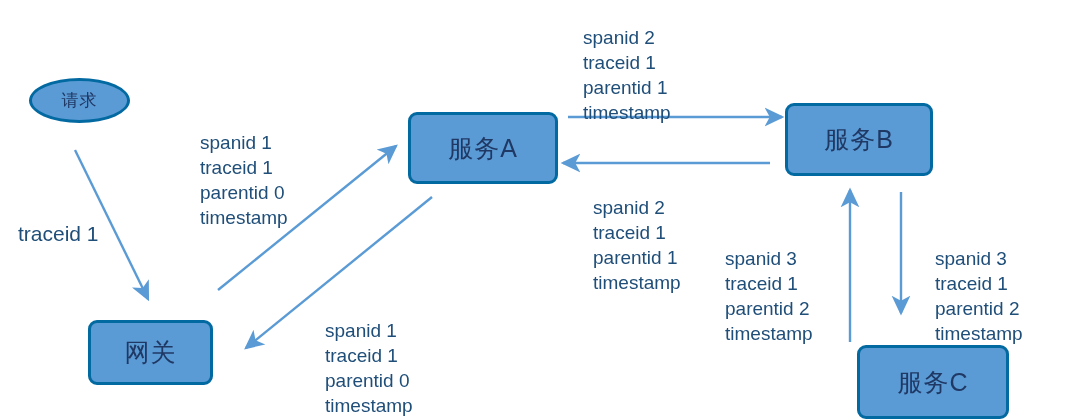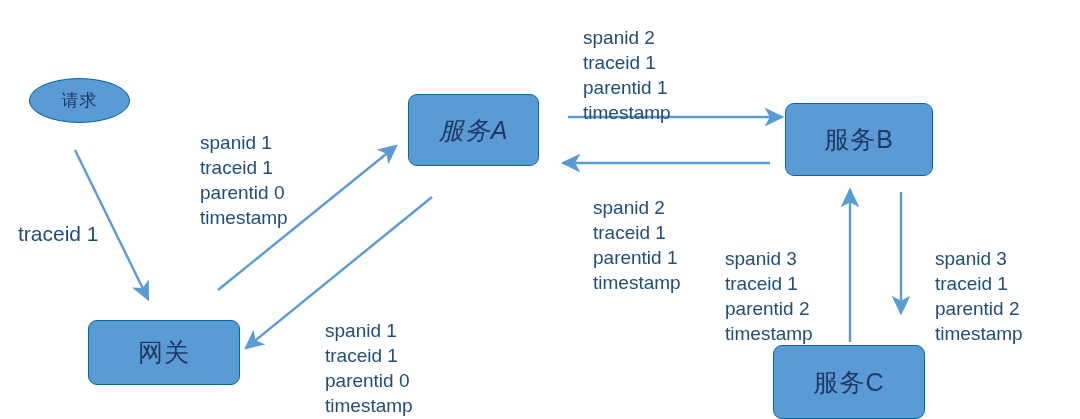--- a/index.html
+++ b/index.html
@@ -7,21 +7,21 @@
     position:relative;
     width:1080px;height:419px;
     background:#ffffff;
     font-family:"Liberation Sans","DejaVu Sans",sans-serif;
     overflow:hidden;
   }
   #svglayer{position:absolute;left:0;top:0;width:1080px;height:419px;}
   .node{
     position:absolute;
     background:#5B9BD5;
-    border:1px solid #0369a1;
+    border:3px solid #0369a1;
     display:flex;align-items:center;justify-content:center;
     color:#1F3864;
     font-size:25px;
     letter-spacing:1px;
     box-sizing:border-box;
   }
   .node.rect{border-radius:9px;}
   .node.ellipse{border-radius:50%;font-size:17px;}
   .label{
     position:absolute;
@@ -57,33 +57,33 @@
 
     <line x1="850" y1="342" x2="850" y2="190" stroke="#5B9BD5" stroke-width="2.4" marker-end="url(#ah)"></line>
 
     <line x1="901" y1="192" x2="901" y2="313" stroke="#5B9BD5" stroke-width="2.4" marker-end="url(#ah)"></line>
   </svg>
 
   <div class="node ellipse" style="left:29px;top:78px;width:101px;height:45px;">
     <span>请求</span>
   </div>
 
-  <div class="node rect" style="left:88px;top:320px;width:152px;height:65px;">
+  <div class="node rect" style="left:88px;top:320px;width:125px;height:65px;">
     <span>网关</span>
   </div>
 
-  <div class="node rect" style="left:408px;top:94px;width:131px;height:72px;font-style:italic;">
+  <div class="node rect" style="left:408px;top:112px;width:150px;height:72px;">
     <span>服务A</span>
   </div>
 
   <div class="node rect" style="left:785px;top:103px;width:148px;height:73px;">
     <span>服务B</span>
   </div>
 
-  <div class="node rect" style="left:773px;top:345px;width:152px;height:74px;">
+  <div class="node rect" style="left:857px;top:345px;width:152px;height:74px;">
     <span>服务C</span>
   </div>
 
   <div class="label single" style="left:18px;top:203px;">
     <span>traceid 1</span>
   </div>
 
   <div class="label" style="left:200px;top:110px;">
     <div>spanid 1</div>
     <div>traceid 1</div>

